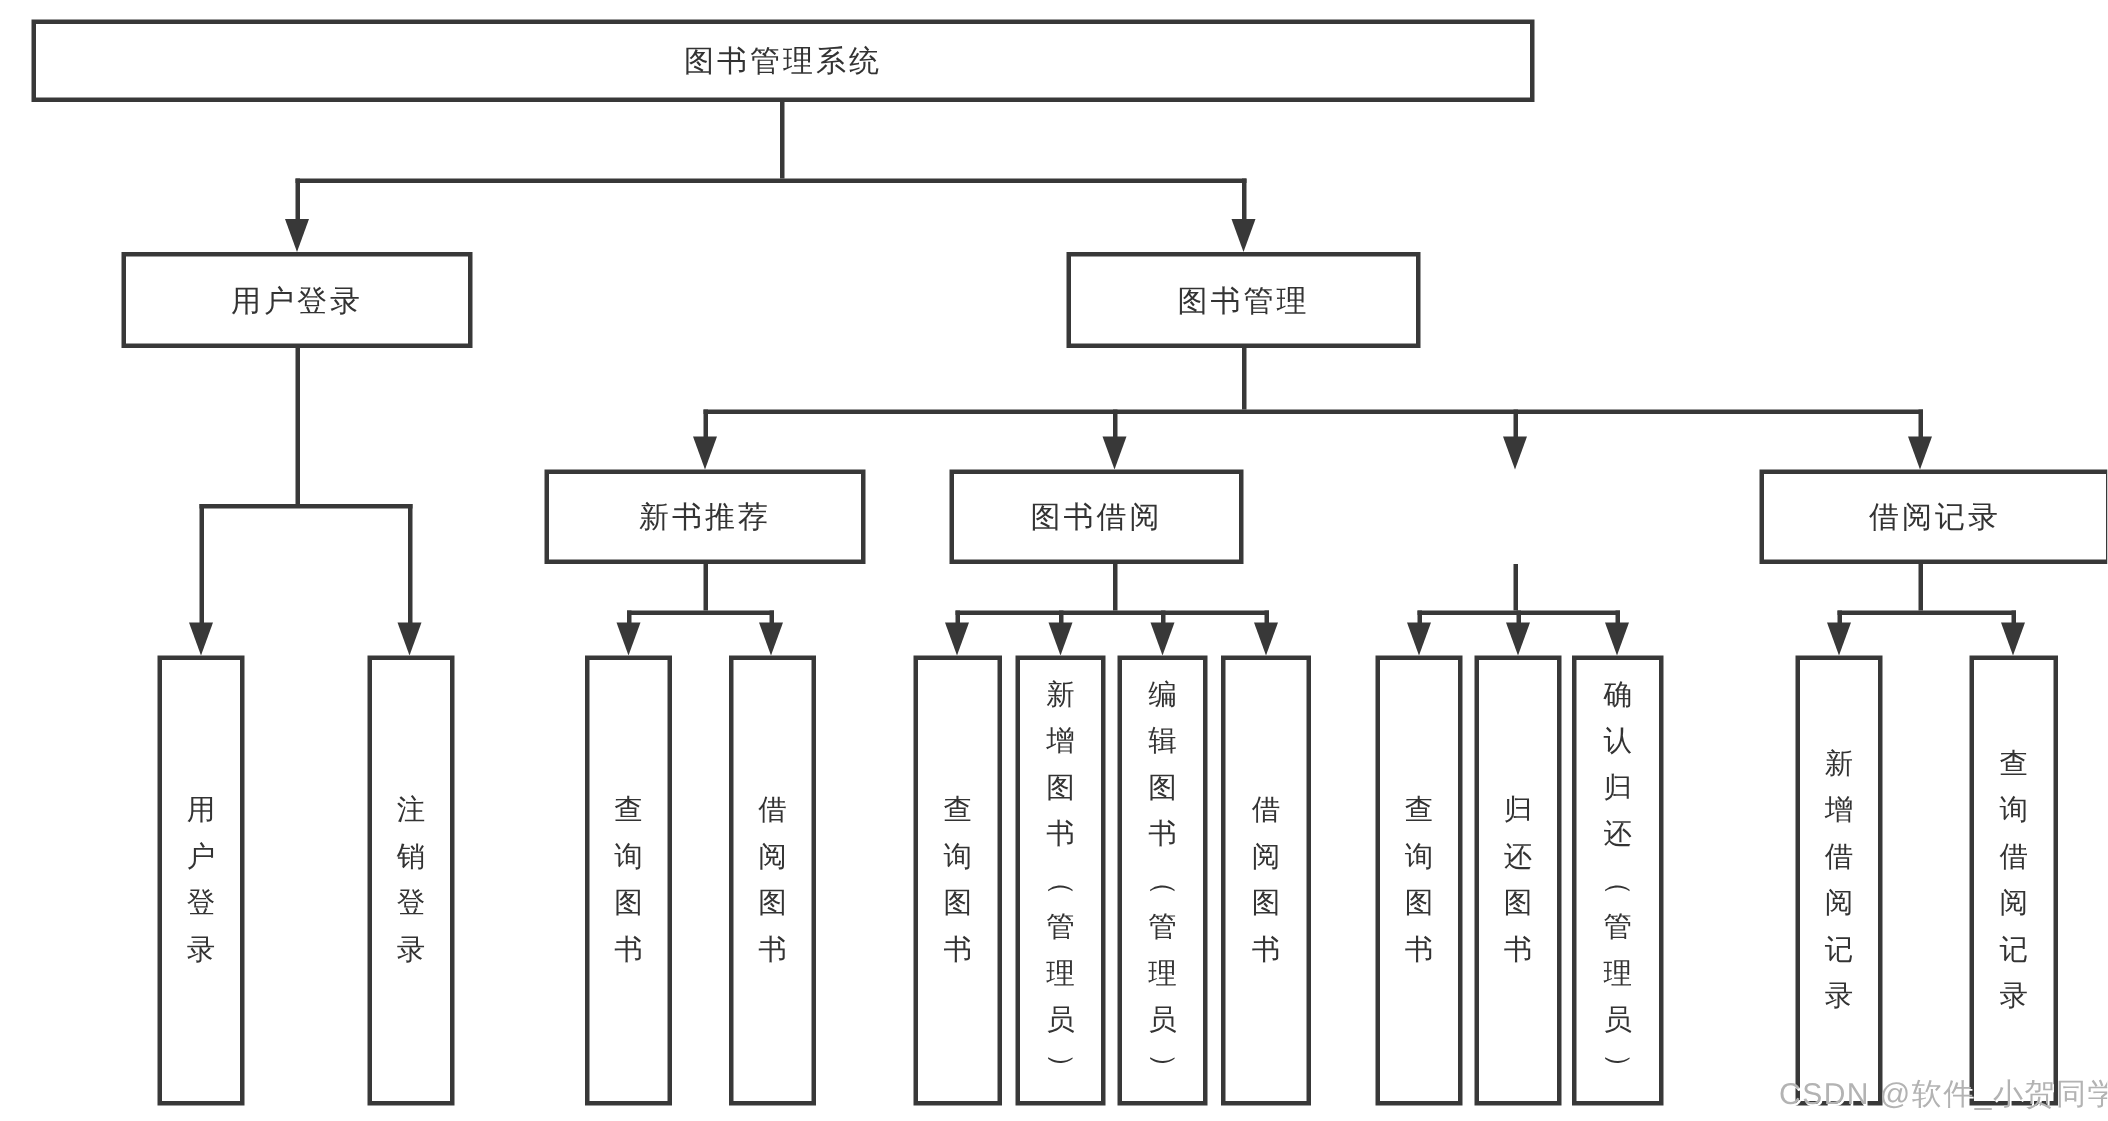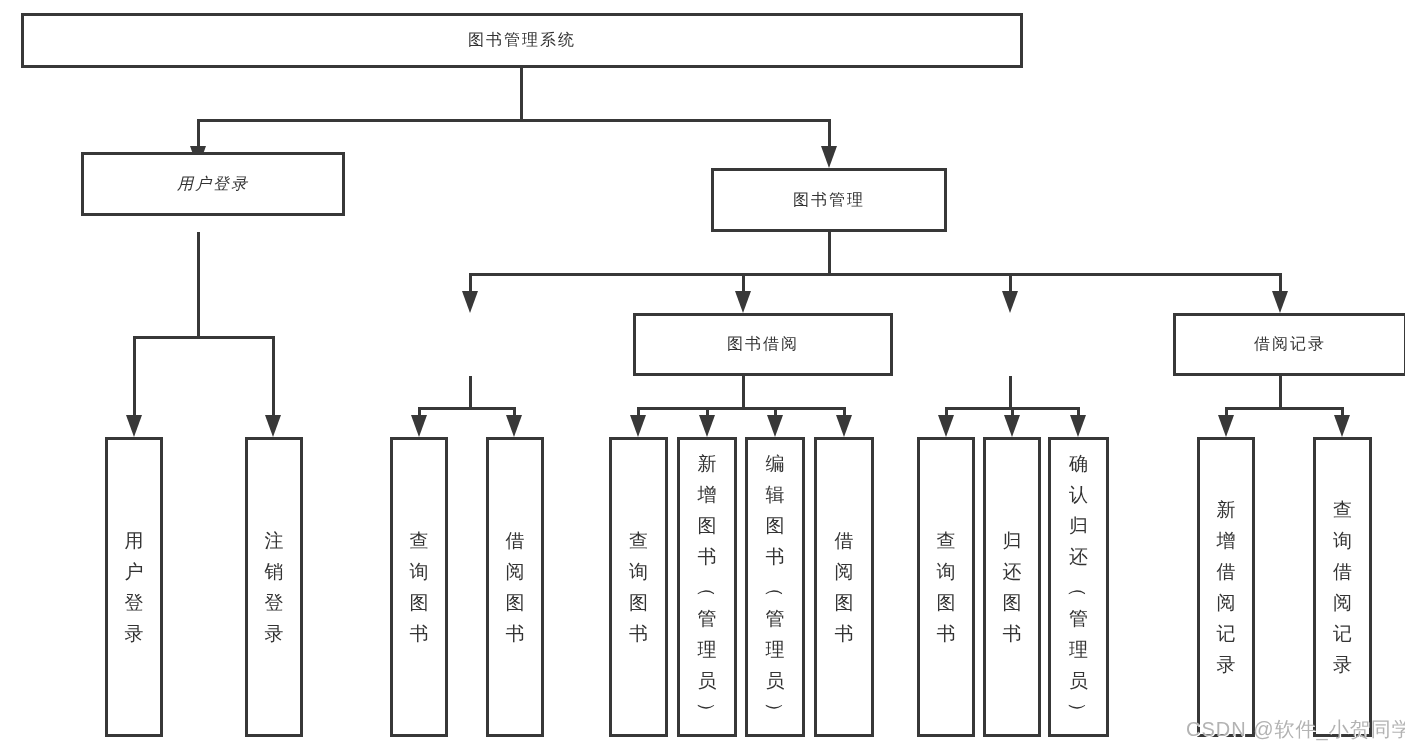--- a/index.html
+++ b/index.html
@@ -14,21 +14,21 @@
   }
   .node {
     position: absolute;
     background: #ffffff;
     border: 3px solid #383838;
     color: #333333;
     display: flex;
     align-items: center;
     justify-content: center;
   }
-  .hlabel { font-size: 16px; letter-spacing: 2px; }
+  .hlabel { font-size: 20px; letter-spacing: 2px; }
   .vtext { flex-direction: column; gap: 12px; font-size: 19px; }
   .vtext .ch { display: block; line-height: 1; }
   .vtext .rot { transform: rotate(90deg); }
   .vl { position: absolute; width: 3px; background: #383838; }
   .hl { position: absolute; height: 3px; background: #383838; }
   .ah {
     position: absolute; width: 0; height: 0;
     border-left: 8px solid transparent;
     border-right: 8px solid transparent;
     border-top: 22px solid #383838;
@@ -50,42 +50,43 @@
 
   <div class="node hlabel" style="left:21px;top:13px;width:1002px;height:55px;">图书管理系统</div>
 
   <div class="vl" style="left:520px;top:68px;height:51px;"></div>
   <div class="hl" style="left:197px;top:119px;width:634px;"></div>
   <div class="vl" style="left:197px;top:119px;height:29px;"></div>
   <div class="ah" style="left:190px;top:146px;"></div>
   <div class="vl" style="left:828px;top:119px;height:29px;"></div>
   <div class="ah" style="left:821px;top:146px;"></div>
 
-  <div class="node hlabel" style="left:81px;top:152px;width:264px;height:64px;font-style:italic;">用户登录</div>
+  <div class="node hlabel" style="left:81px;top:168px;width:234px;height:64px;">用户登录</div>
   <div class="node hlabel" style="left:711px;top:168px;width:236px;height:64px;">图书管理</div>
 
   <div class="vl" style="left:197px;top:232px;height:104px;"></div>
   <div class="hl" style="left:133px;top:336px;width:142px;"></div>
   <div class="vl" style="left:133px;top:336px;height:81px;"></div>
   <div class="ah" style="left:126px;top:415px;"></div>
   <div class="vl" style="left:272px;top:336px;height:81px;"></div>
   <div class="ah" style="left:265px;top:415px;"></div>
 
   <div class="vl" style="left:828px;top:232px;height:41px;"></div>
   <div class="hl" style="left:469px;top:273px;width:813px;"></div>
   <div class="vl" style="left:469px;top:273px;height:20px;"></div>
   <div class="ah" style="left:462px;top:291px;"></div>
   <div class="vl" style="left:742px;top:273px;height:20px;"></div>
   <div class="ah" style="left:735px;top:291px;"></div>
   <div class="vl" style="left:1009px;top:273px;height:20px;"></div>
   <div class="ah" style="left:1002px;top:291px;"></div>
   <div class="vl" style="left:1279px;top:273px;height:20px;"></div>
   <div class="ah" style="left:1272px;top:291px;"></div>
 
-  <div class="node hlabel" style="left:633px;top:313px;width:260px;height:63px;">图书借阅</div>
+  <div class="node hlabel" style="left:363px;top:313px;width:214px;height:63px;">新书推荐</div>
+  <div class="node hlabel" style="left:633px;top:313px;width:196px;height:63px;">图书借阅</div>
   <div class="node hlabel" style="left:1173px;top:313px;width:234px;height:63px;">借阅记录</div>
 
   <div class="vl" style="left:469px;top:376px;height:31px;"></div>
   <div class="hl" style="left:418px;top:407px;width:98px;"></div>
   <div class="vl" style="left:418px;top:407px;height:10px;"></div>
   <div class="ah" style="left:411px;top:415px;"></div>
   <div class="vl" style="left:513px;top:407px;height:10px;"></div>
   <div class="ah" style="left:506px;top:415px;"></div>
 
   <div class="vl" style="left:742px;top:376px;height:31px;"></div>

